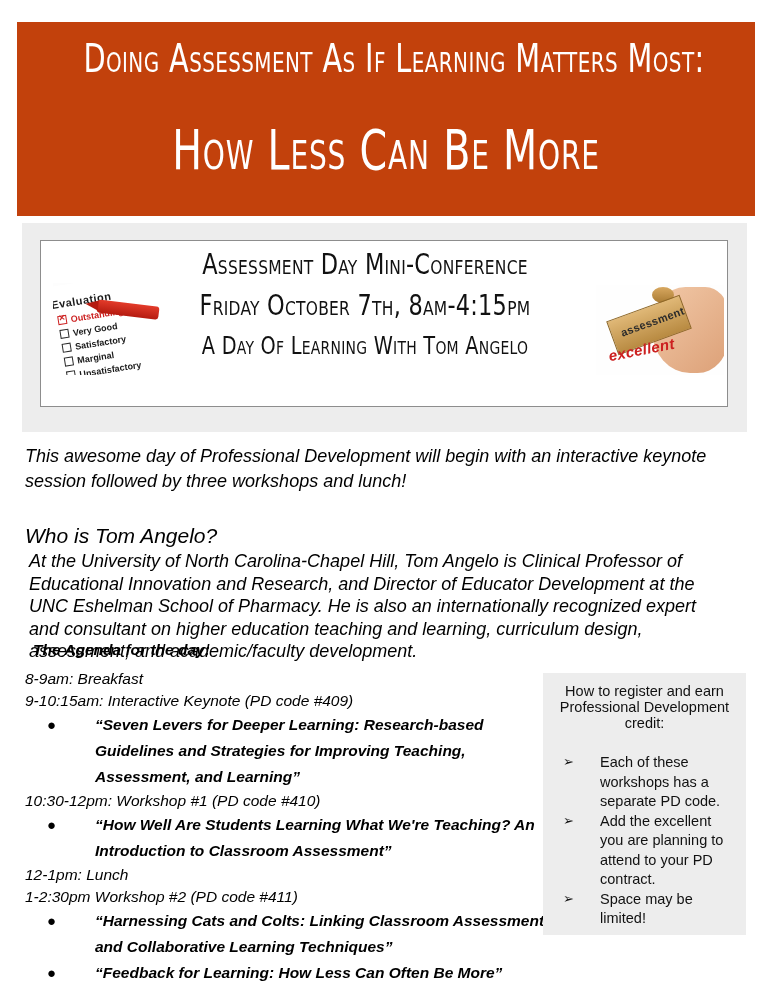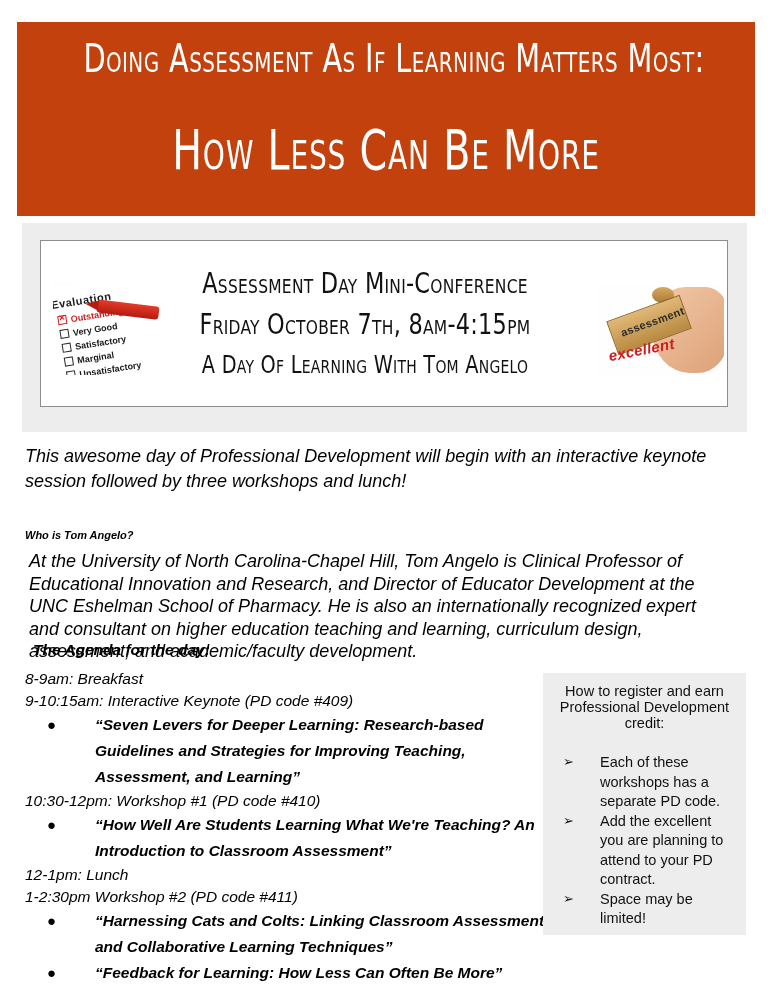--- a/index.html
+++ b/index.html
@@ -76,21 +76,21 @@
     top: 240px;
     width: 688px;
     height: 167px;
     background: #ffffff;
     border: 1px solid #8d8d8d;
     box-sizing: border-box;
   }
   .conf-text {
     position: absolute;
     left: 130px;
-    top: 263px;
+    top: 244px;
     width: 470px;
     text-align: center;
     font-family: "DejaVu Sans Condensed", "Liberation Sans Narrow", "Liberation Sans", sans-serif;
     font-variant: small-caps;
     text-transform: capitalize;
     color: #111111;
   }
   .conf-text .cl {
     display: block;
     font-size: 29px;
@@ -249,23 +249,23 @@
   .p-intro {
     font-family: "Liberation Sans", sans-serif;
     font-weight: normal;
     font-style: italic;
     font-size: 18px;
     line-height: 25px;
     margin: 0;
   }
   .h-who {
     font-family: "Liberation Sans", sans-serif;
-    font-weight: bold;
-    font-style: italic;
-    font-size: 11px;
+    font-weight: normal;
+    font-style: italic;
+    font-size: 21px;
     line-height: 21px;
     margin: 31px 0 0 0;
   }
   .p-bio {
     font-family: "Liberation Sans", sans-serif;
     font-style: italic;
     font-size: 18px;
     line-height: 22.5px;
     margin: 4px;
   }

